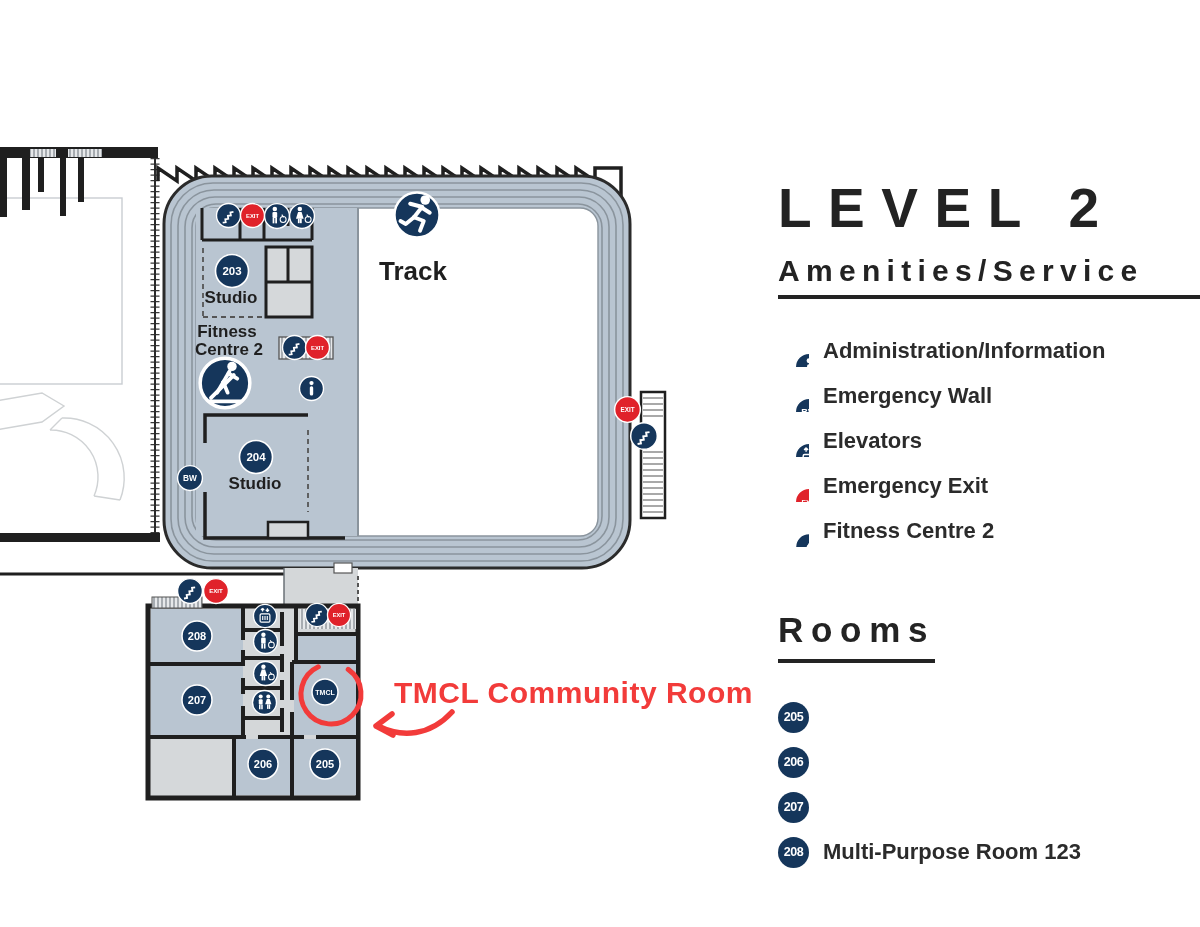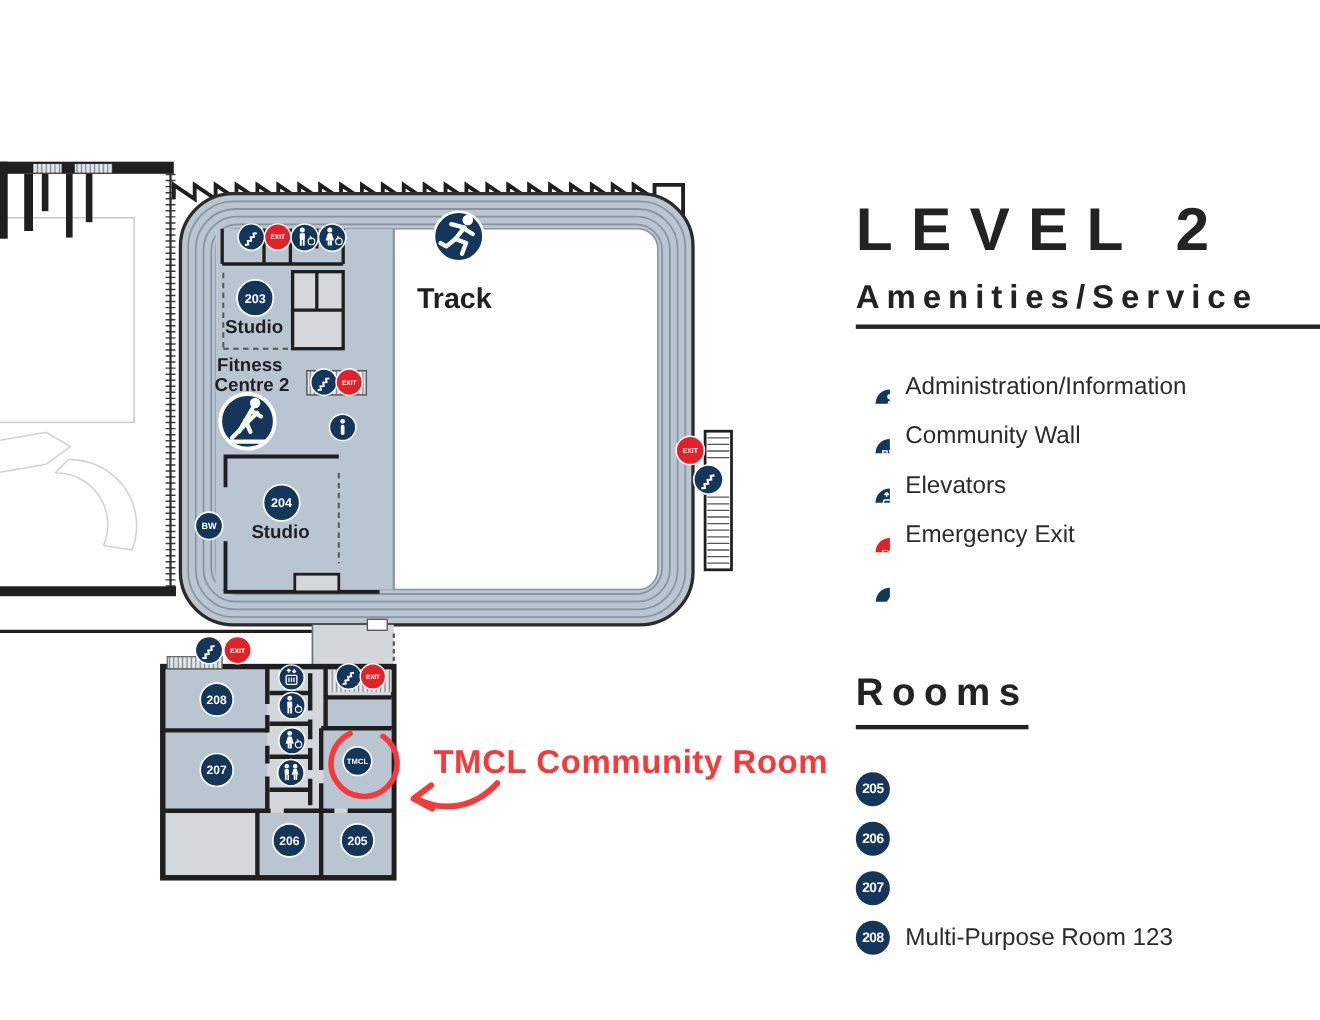--- a/index.html
+++ b/index.html
@@ -8,21 +8,21 @@
   
   .legend{position:absolute;left:778px;top:180px;width:424px;color:#232323;}
   .legend-title{font-size:55px;font-weight:bold;letter-spacing:0.30em;white-space:nowrap;
                 color:#232323;line-height:1.05;}
   .legend-subtitle{display:block;font-size:30px;font-weight:bold;letter-spacing:0.21em;
                    white-space:nowrap;margin-top:16px;padding-bottom:7px;
                    border-bottom:4px solid #232323;}
   .amenity-list{margin-top:30px;}
   .legend-row{display:flex;align-items:center;height:45px;}
   .legend-icon{width:31px;height:31px;flex:0 0 31px;margin-right:14px;}
-  .legend-label{font-size:22px;font-weight:normal;color:#2b2b2b;white-space:nowrap;}
+  .legend-label{font-size:22px;font-weight:bold;color:#2b2b2b;white-space:nowrap;}
   .rooms-title{display:inline-block;font-size:35px;font-weight:bold;letter-spacing:0.22em;
                margin-top:56px;padding-bottom:9px;border-bottom:4px solid #232323;}
   .room-list{margin-top:32px;}
   .num-badge{width:31px;height:31px;flex:0 0 31px;margin-right:14px;border-radius:50%;
              background:#15365b;color:#fff;font-size:12.5px;font-weight:bold;
              display:flex;align-items:center;justify-content:center;letter-spacing:-0.5px;}
   
   #map{position:absolute;left:0;top:0;}
   .map-label{font-family:"Liberation Sans",sans-serif;font-weight:bold;fill:#1f1f1f;}
   .badge-txt{font-family:"Liberation Sans",sans-serif;font-weight:bold;fill:#ffffff;}
@@ -313,38 +313,39 @@
       <div class="legend-row">
         <svg class="legend-icon" viewBox="-16 -16 32 32">
             <use href="#icon-info"></use>
           </svg>
         <span class="legend-label">Administration/Information</span>
       </div>
       <div class="legend-row">
         <svg class="legend-icon" viewBox="-16 -16 32 32">
             <use href="#icon-bw"></use>
           </svg>
-        <span class="legend-label">Community Wall</span>
+        <span class="legend-label">Emergency Wall</span>
       </div>
       <div class="legend-row">
         <svg class="legend-icon" viewBox="-16 -16 32 32">
             <use href="#icon-elevator"></use>
           </svg>
         <span class="legend-label">Elevators</span>
       </div>
       <div class="legend-row">
         <svg class="legend-icon" viewBox="-16 -16 32 32">
             <use href="#icon-exit"></use>
           </svg>
         <span class="legend-label">Emergency Exit</span>
       </div>
       <div class="legend-row">
         <svg class="legend-icon" viewBox="-16 -16 32 32">
             <use href="#icon-fitness"></use>
           </svg>
+        <span class="legend-label">Fitness Centre 2</span>
       </div>
     </div>
 
     <div class="rooms-title">Rooms</div>
 
     <div class="room-list">
       <div class="legend-row">
         <span class="num-badge">205</span>
       </div>
       <div class="legend-row">

